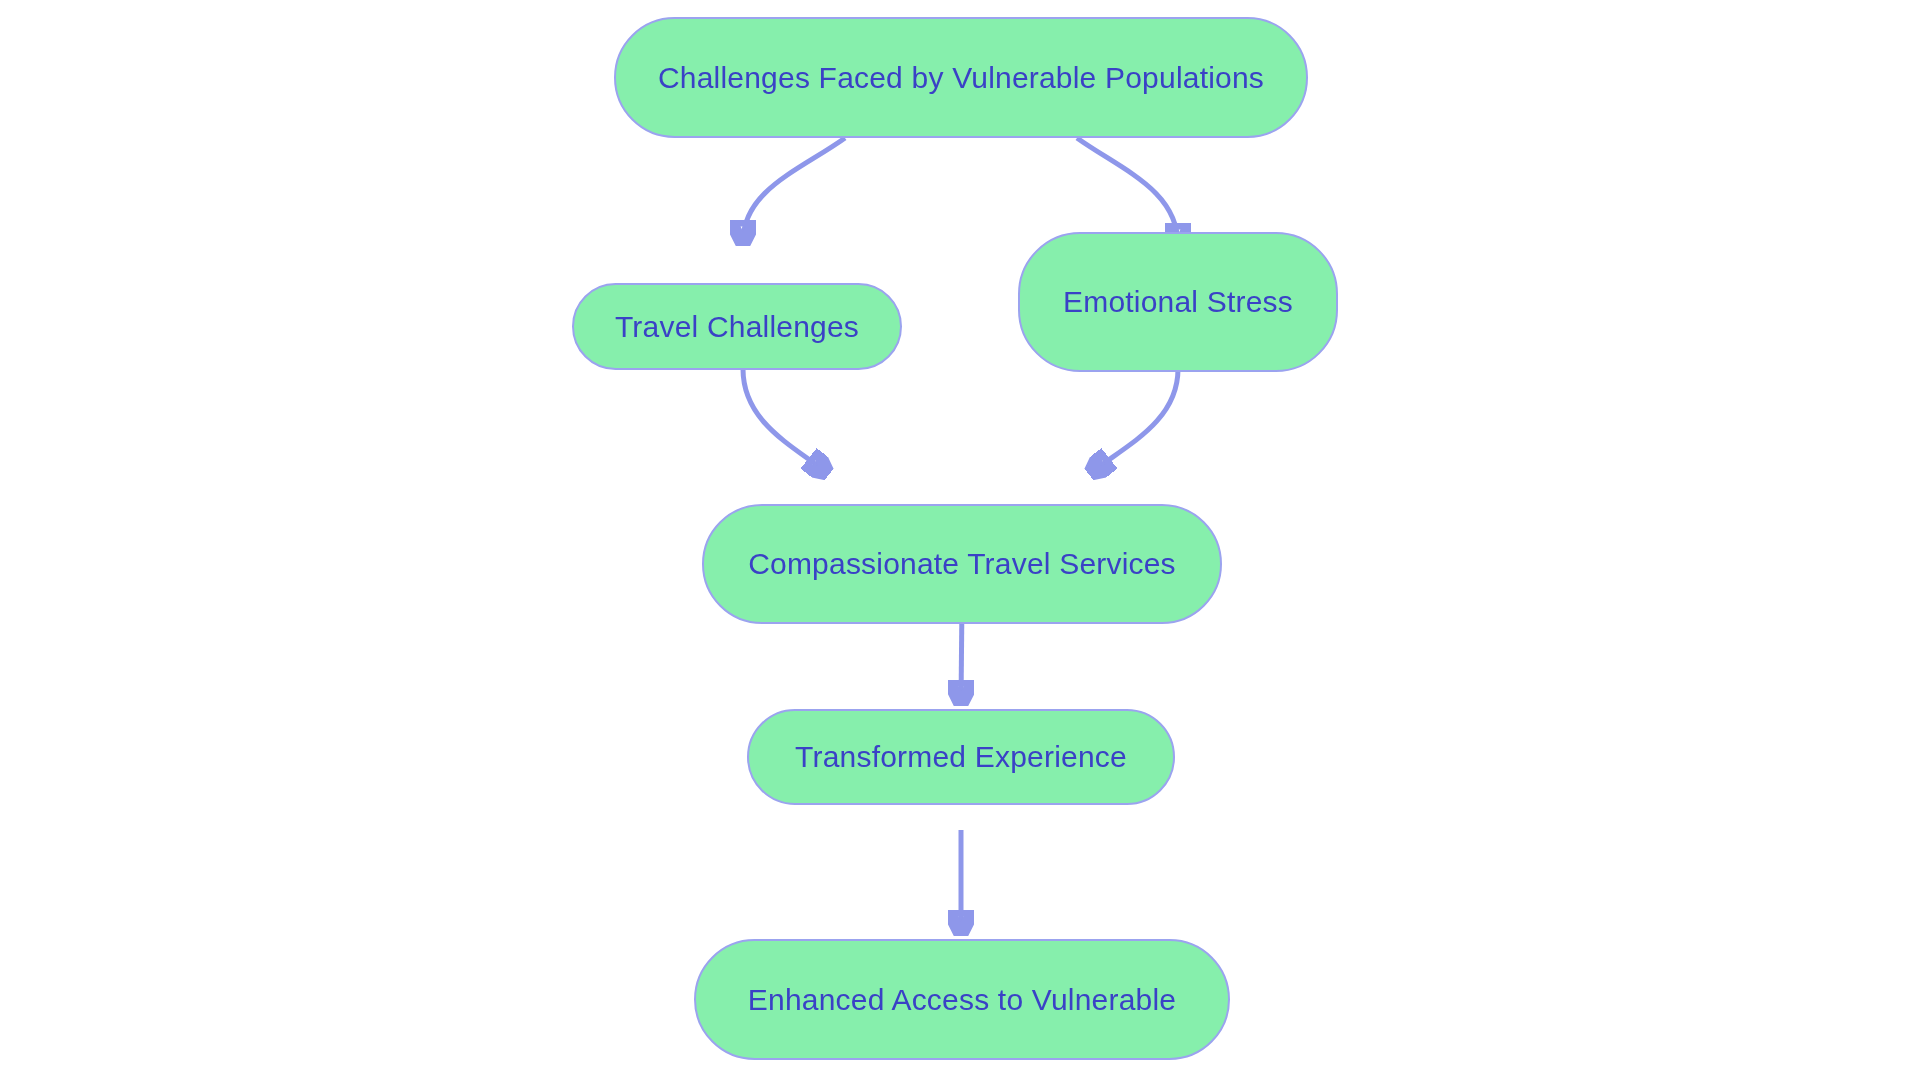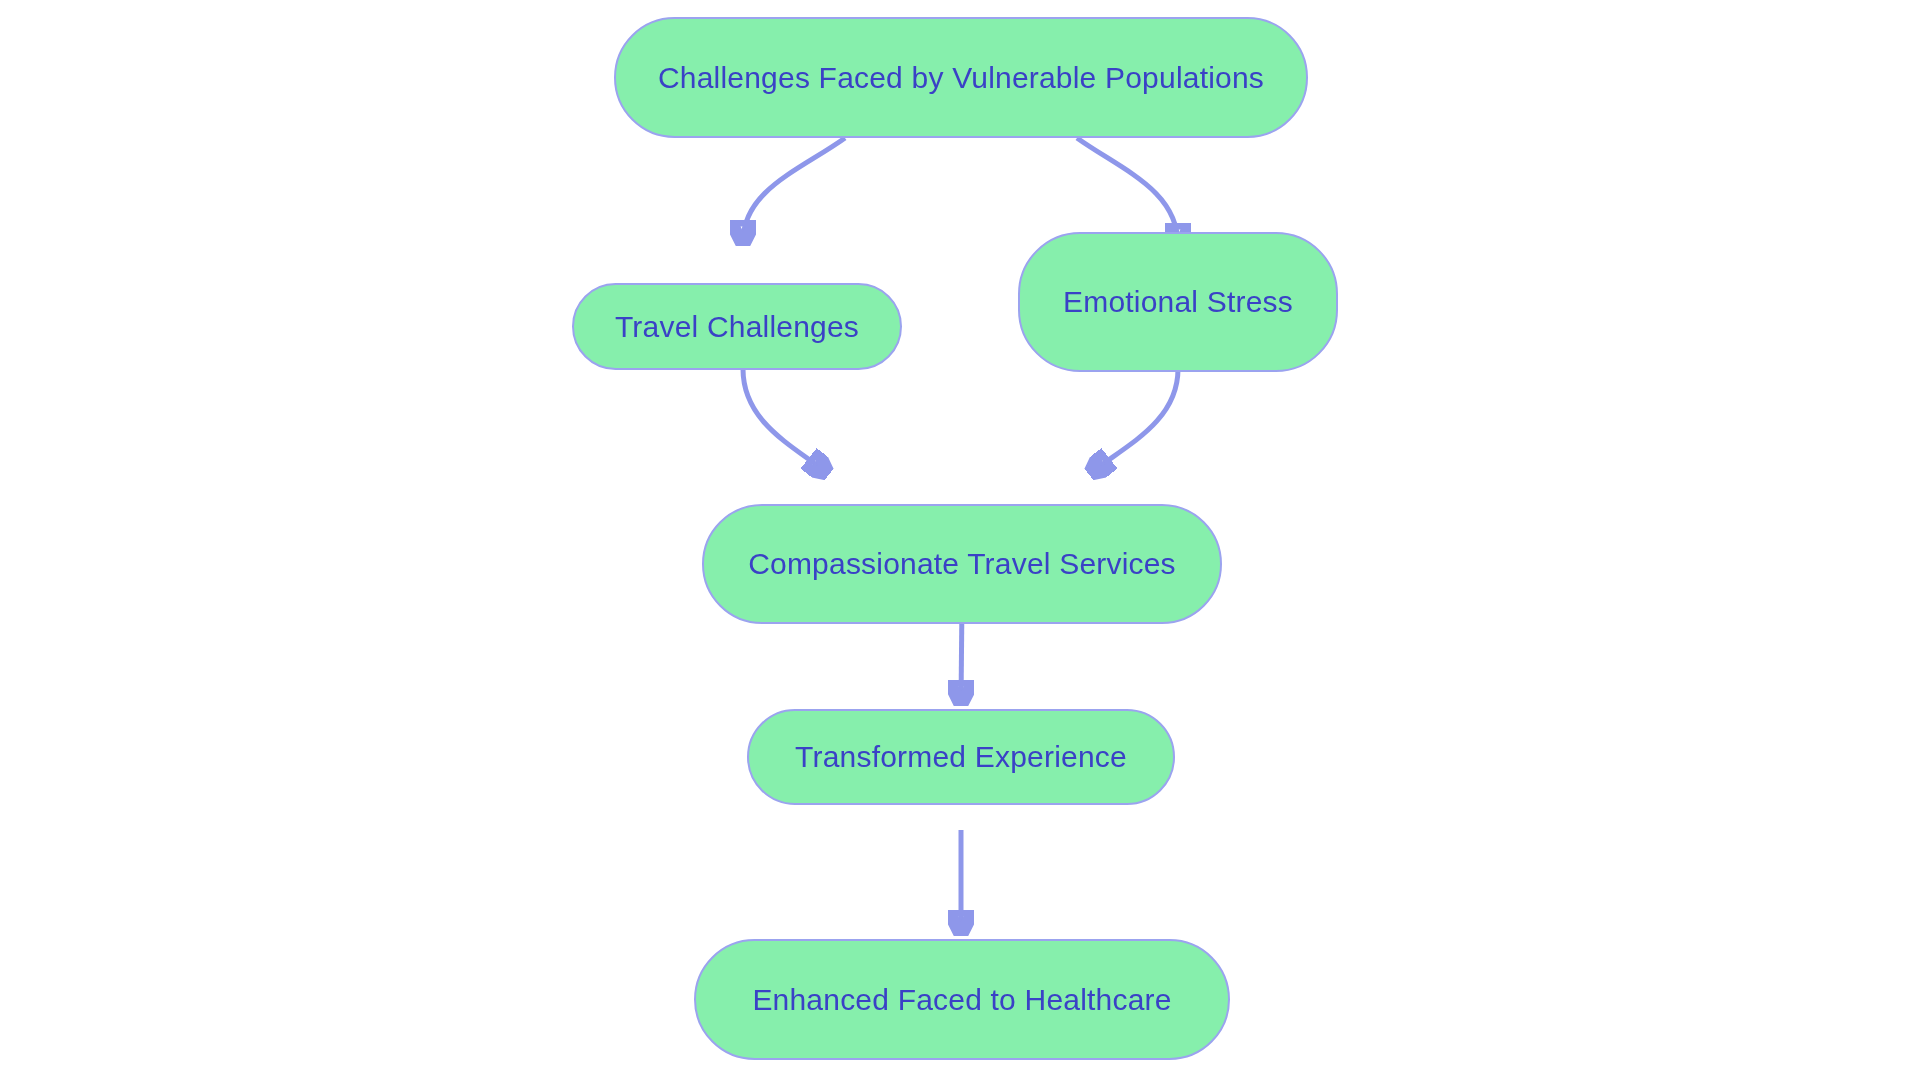--- a/index.html
+++ b/index.html
@@ -48,15 +48,15 @@
   <div class="node" style="left:614px;top:17px;width:694px;height:121px;">Challenges Faced by Vulnerable Populations</div>
 
   <div class="node" style="left:572px;top:247px;width:330px;height:87px;margin-top:36px;">Travel Challenges</div>
 
   <div class="node" style="left:1018px;top:232px;width:320px;height:140px;">Emotional Stress</div>
 
   <div class="node" style="left:702px;top:479px;width:520px;height:120px;margin-top:25px;">Compassionate Travel Services</div>
 
   <div class="node" style="left:747px;top:709px;width:428px;height:96px;">Transformed Experience</div>
 
-  <div class="node" style="left:694px;top:939px;width:536px;height:121px;">Enhanced Faced to Healthcare</div>
+  <div class="node" style="left:694px;top:939px;width:536px;height:121px;">Enhanced Access to Vulnerable</div>
 
 </div>
 
 </body></html>

